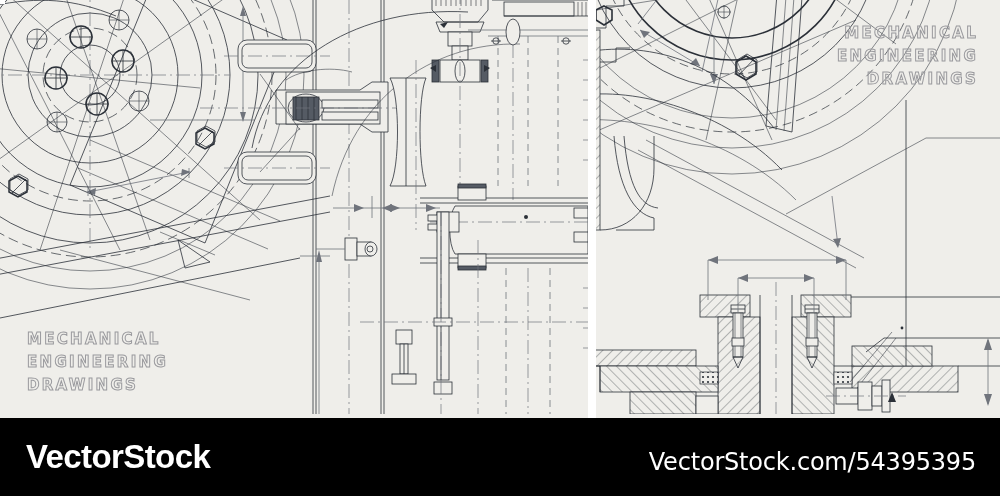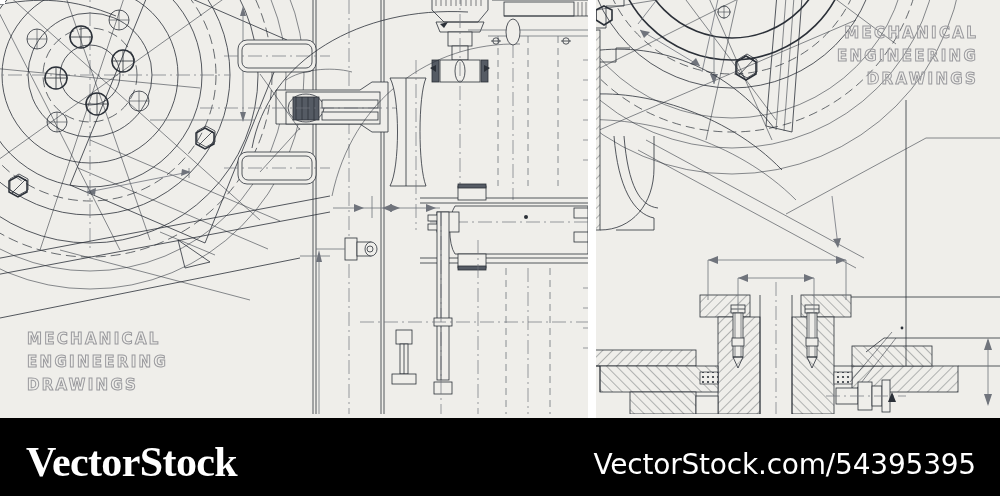--- a/index.html
+++ b/index.html
@@ -62,34 +62,34 @@
     top: 418px;
     width: 1000px;
     height: 78px;
     background: #000000;
   }
   #brand-logo {
     position: absolute;
     left: 26px;
     top: 20px;
     color: #ffffff;
-    font-family: Liberation Serif, serif;
+    font-family: Liberation Sans, sans-serif;
     font-weight: 700;
-    font-size: 42px;
+    font-size: 33px;
     letter-spacing: -0.6px;
     white-space: nowrap;
   }
   #brand-url {
     position: absolute;
     right: 24px;
     top: 30px;
     color: #ffffff;
     font-family: "DejaVu Sans", sans-serif;
     font-weight: 400;
-    font-size: 28px;
+    font-size: 24px;
     letter-spacing: -0.2px;
     white-space: nowrap;
   }
 
   
   #corner-notch {
     position: absolute;
     left: 0; top: 0;
     width: 5px; height: 4px;
     background: #ffffff;

